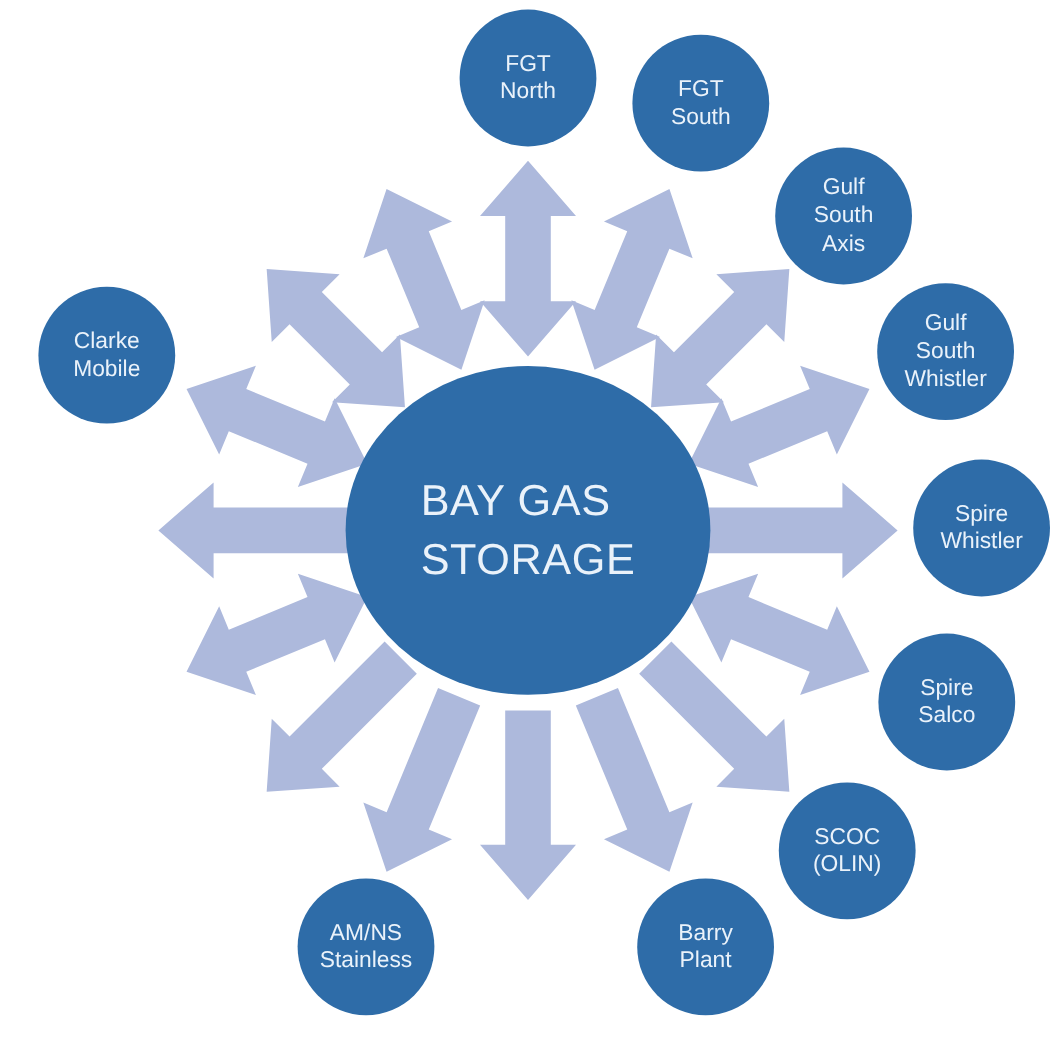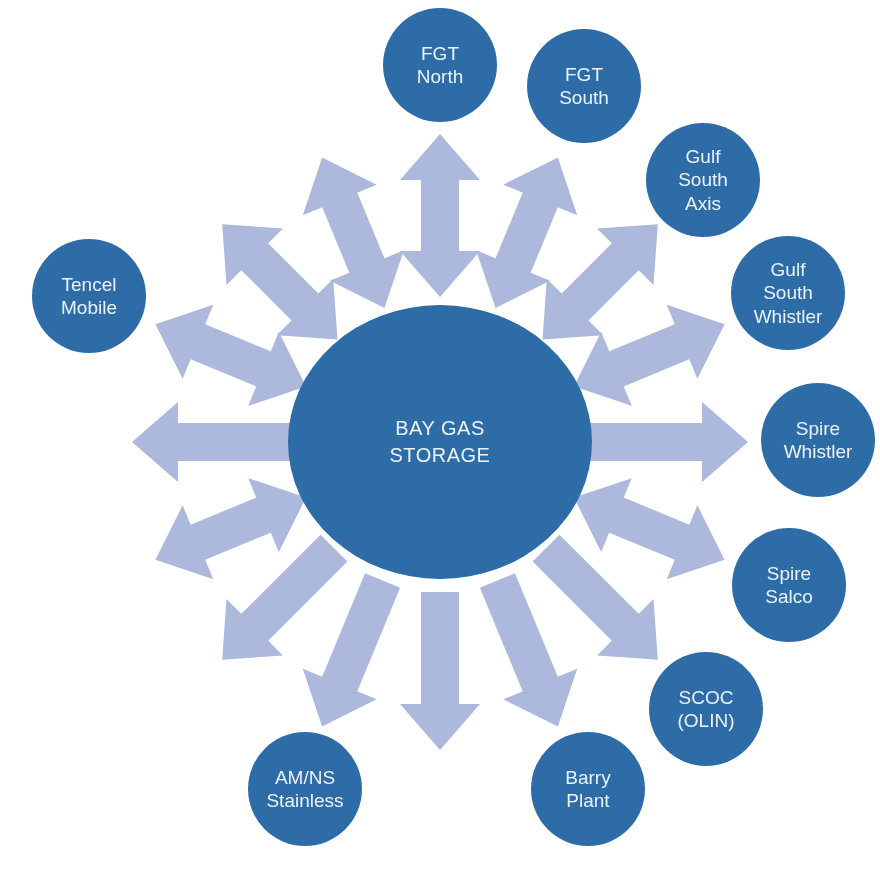--- a/index.html
+++ b/index.html
@@ -15,22 +15,22 @@
   .hub {
     position: absolute; left: 288px; top: 305px;
     width: 304px; height: 274px;
     background: var(--hub-fill, #2e6ca8);
     border-radius: 50%;
     display: flex; align-items: center; justify-content: center;
     z-index: 1;
   }
   .hub-label {
     color: var(--label-text, #eaf2fa);
-    font-size: 20px; line-height: 1.35;
-    text-align: center; white-space: pre-line;
+    font-size: 36px; line-height: 1.35;
+    text-align: left; white-space: pre-line;
     letter-spacing: 0.5px;
   }
   .node {
     position: absolute;
     width: 114px; height: 114px;
     background: var(--node-fill, #2e6ca8);
     border-radius: 50%;
     display: flex; align-items: center; justify-content: center;
     z-index: 2;
   }
@@ -101,17 +101,17 @@
   </div>
   <div class="node" style="left:531px;top:732px">
     <span class="node-label">Barry
 Plant</span>
   </div>
   <div class="node" style="left:248px;top:732px">
     <span class="node-label">AM/NS
 Stainless</span>
   </div>
   <div class="node" style="left:32px;top:239px">
-    <span class="node-label">Tencel
+    <span class="node-label">Clarke
 Mobile</span>
   </div>
 
 </div>
 
 </body></html>

